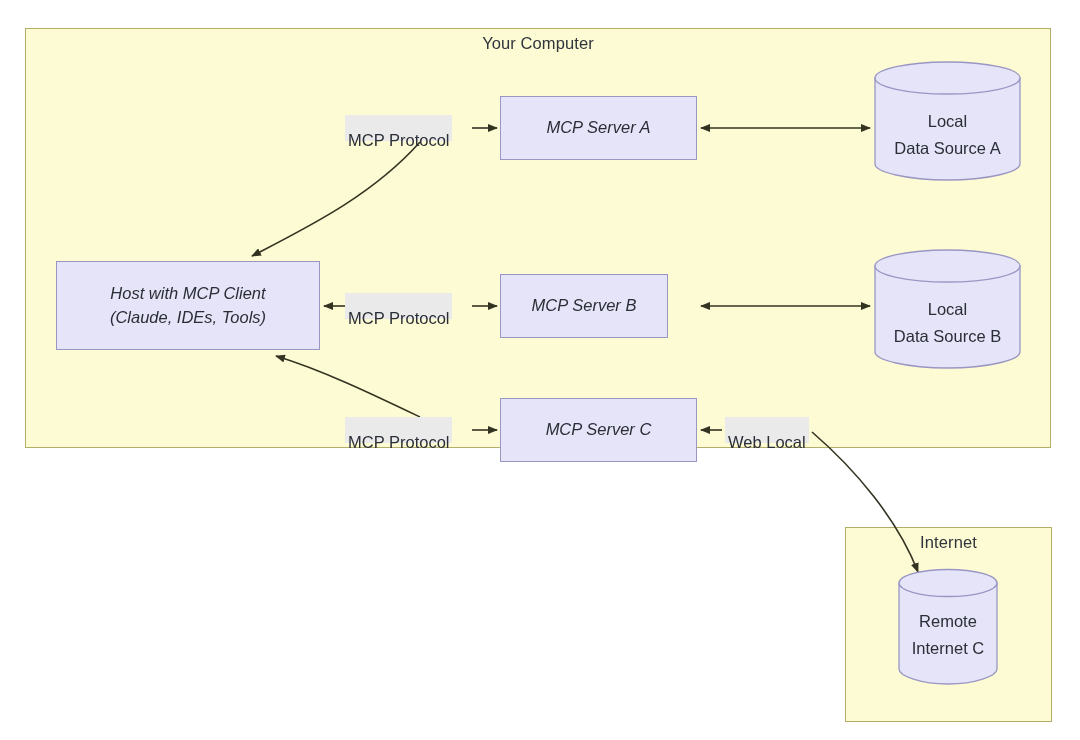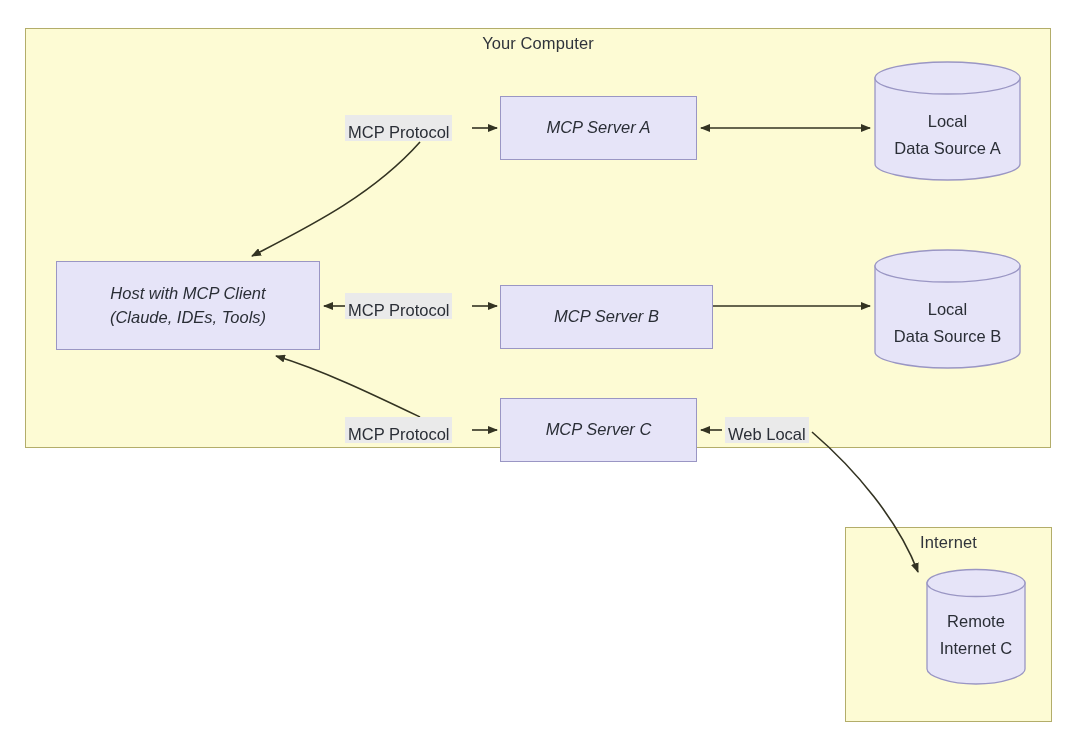--- a/index.html
+++ b/index.html
@@ -56,42 +56,42 @@
     flex-direction: column;
     font-size: 16.5px;
     color: #2a2e36;
     line-height: 1.45;
     text-align: center;
   }
   .node-box .line { display: block; white-space: nowrap; font-style: italic; }
 
   #node-host      { left: 56px;  top: 261px; width: 264px; height: 89px; }
   #node-server-a  { left: 500px; top: 96px;  width: 197px; height: 64px; }
-  #node-server-b  { left: 500px; top: 285px; width: 213px; height: 64px; }
+  #node-server-b  { left: 500px; top: 274px; width: 168px; height: 64px; }
   #node-server-c  { left: 500px; top: 398px; width: 197px; height: 64px; }
 
   
   .cylinder {
     position: absolute;
   }
   .cylinder svg { display: block; overflow: visible; }
   .cyl-label {
     position: absolute;
     left: 0; right: 0;
     text-align: center;
     font-size: 16.5px;
     color: #2a2e36;
     line-height: 1.62;
     pointer-events: none;
   }
   .cyl-label .line { display: block; white-space: nowrap; }
 
   #cyl-local-a { left: 874px; top: 60px;  width: 147px; height: 122px; }
   #cyl-local-b { left: 874px; top: 248px; width: 147px; height: 122px; }
-  #cyl-remote-c{ left: 898px; top: 568px; width: 100px; height: 118px; margin-left: 28px; }
+  #cyl-remote-c{ left: 898px; top: 568px; width: 100px; height: 118px; }
 
   #cyl-local-a .cyl-label { top: 48px; }
   #cyl-local-b .cyl-label { top: 48px; }
   #cyl-remote-c .cyl-label { top: 40px; }
 
   
   #edges {
     position: absolute;
     left: 0; top: 0;
     width: 1080px; height: 740px;
@@ -99,21 +99,21 @@
   }
 
   
   .edge-label {
     position: absolute;
     background: #eaeaea;
     color: #2a2e36;
     font-size: 16.5px;
     line-height: 26px;
     height: 26px;
-    padding: 4px 3px;
+    padding: 12px 3px;
     white-space: nowrap;
     box-sizing: border-box;
   }
   #label-proto-a { left: 345px; top: 115px; }
   #label-proto-b { left: 345px; top: 293px; }
   #label-proto-c { left: 345px; top: 417px; }
   #label-web-apis{ left: 725px; top: 417px; }
 </style>
 </head>
 <body>

